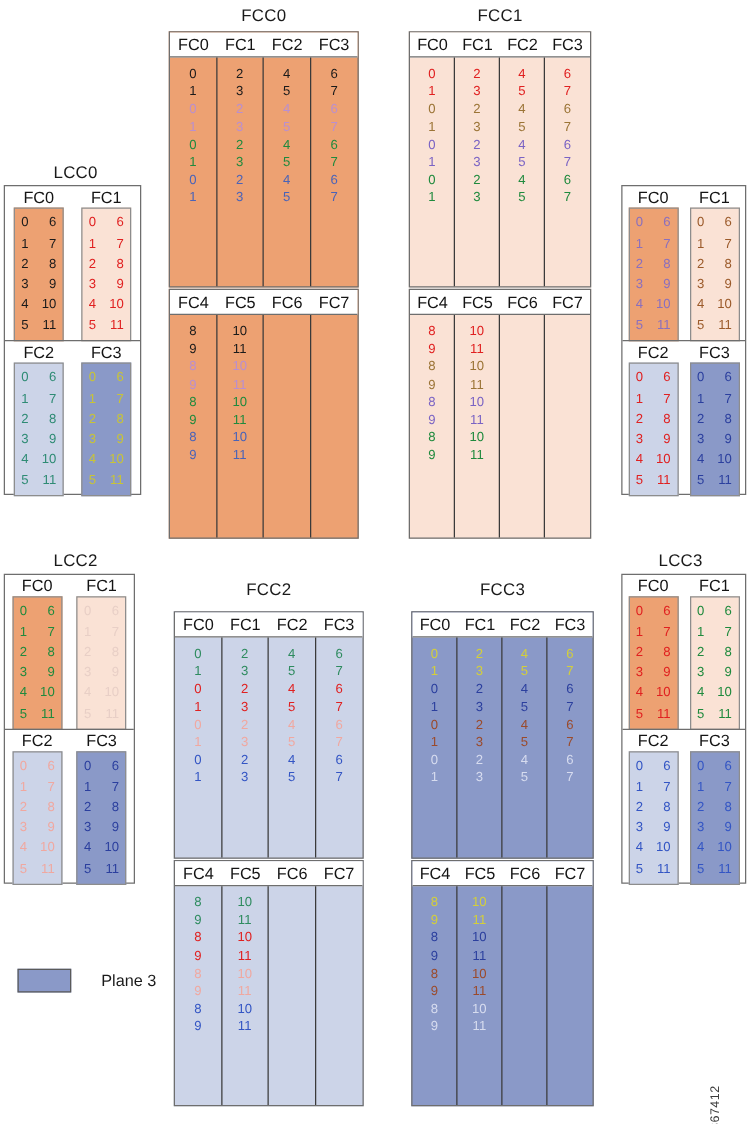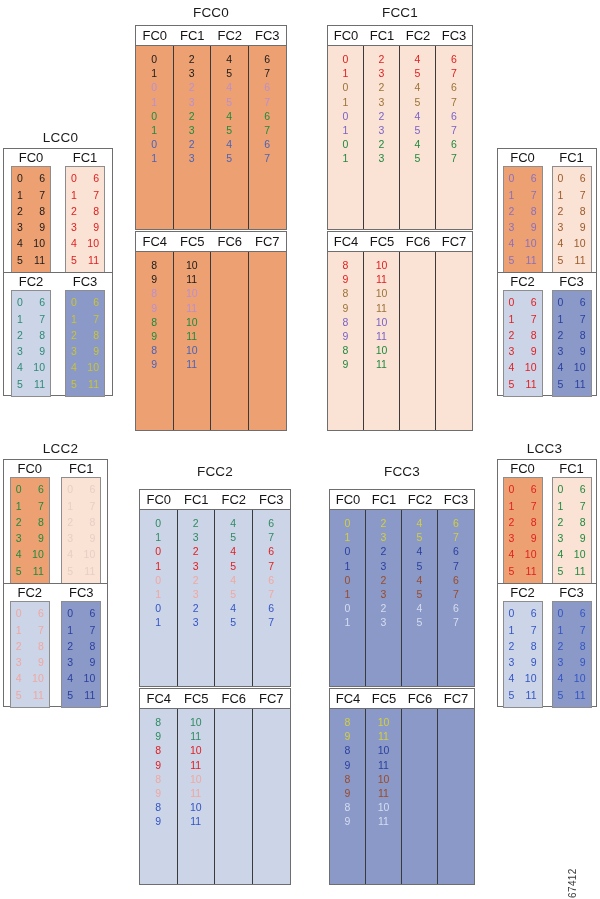--- a/index.html
+++ b/index.html
@@ -1054,15 +1054,19 @@
         <div class="fcc-cell" style="color: rgb(43, 63, 158);"></div>
         <div class="fcc-cell" style="color: rgb(155, 74, 42);"></div>
         <div class="fcc-cell" style="color: rgb(155, 74, 42);"></div>
         <div class="fcc-cell" style="color: rgb(215, 220, 239);"></div>
         <div class="fcc-cell" style="color: rgb(215, 220, 239);"></div>
       </div>
     </div>
   </div>
 
 <div class="legend" id="legend" style="left:14px;top:772px;">
+    <div class="leg-row">
+      <div class="leg-swatch" style="background: rgb(138, 153, 200);"></div>
+      <div class="leg-label">Plane 3</div>
+    </div>
   </div>
 
 <div class="figid" style="left:578px;top:893px;">367412</div>
 
 </body></html>

